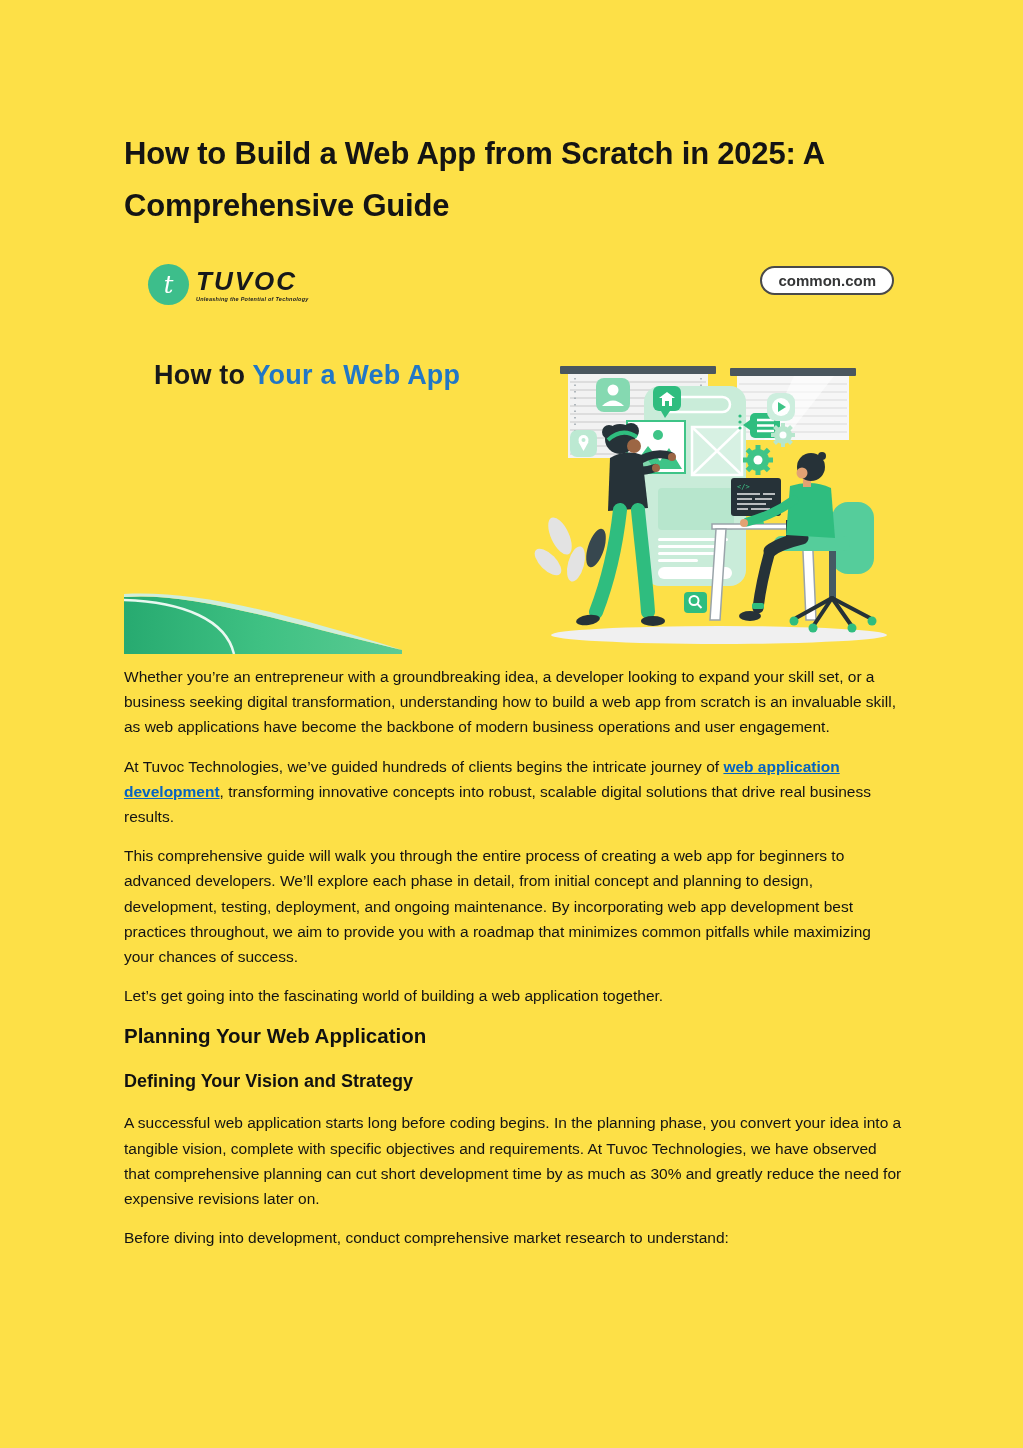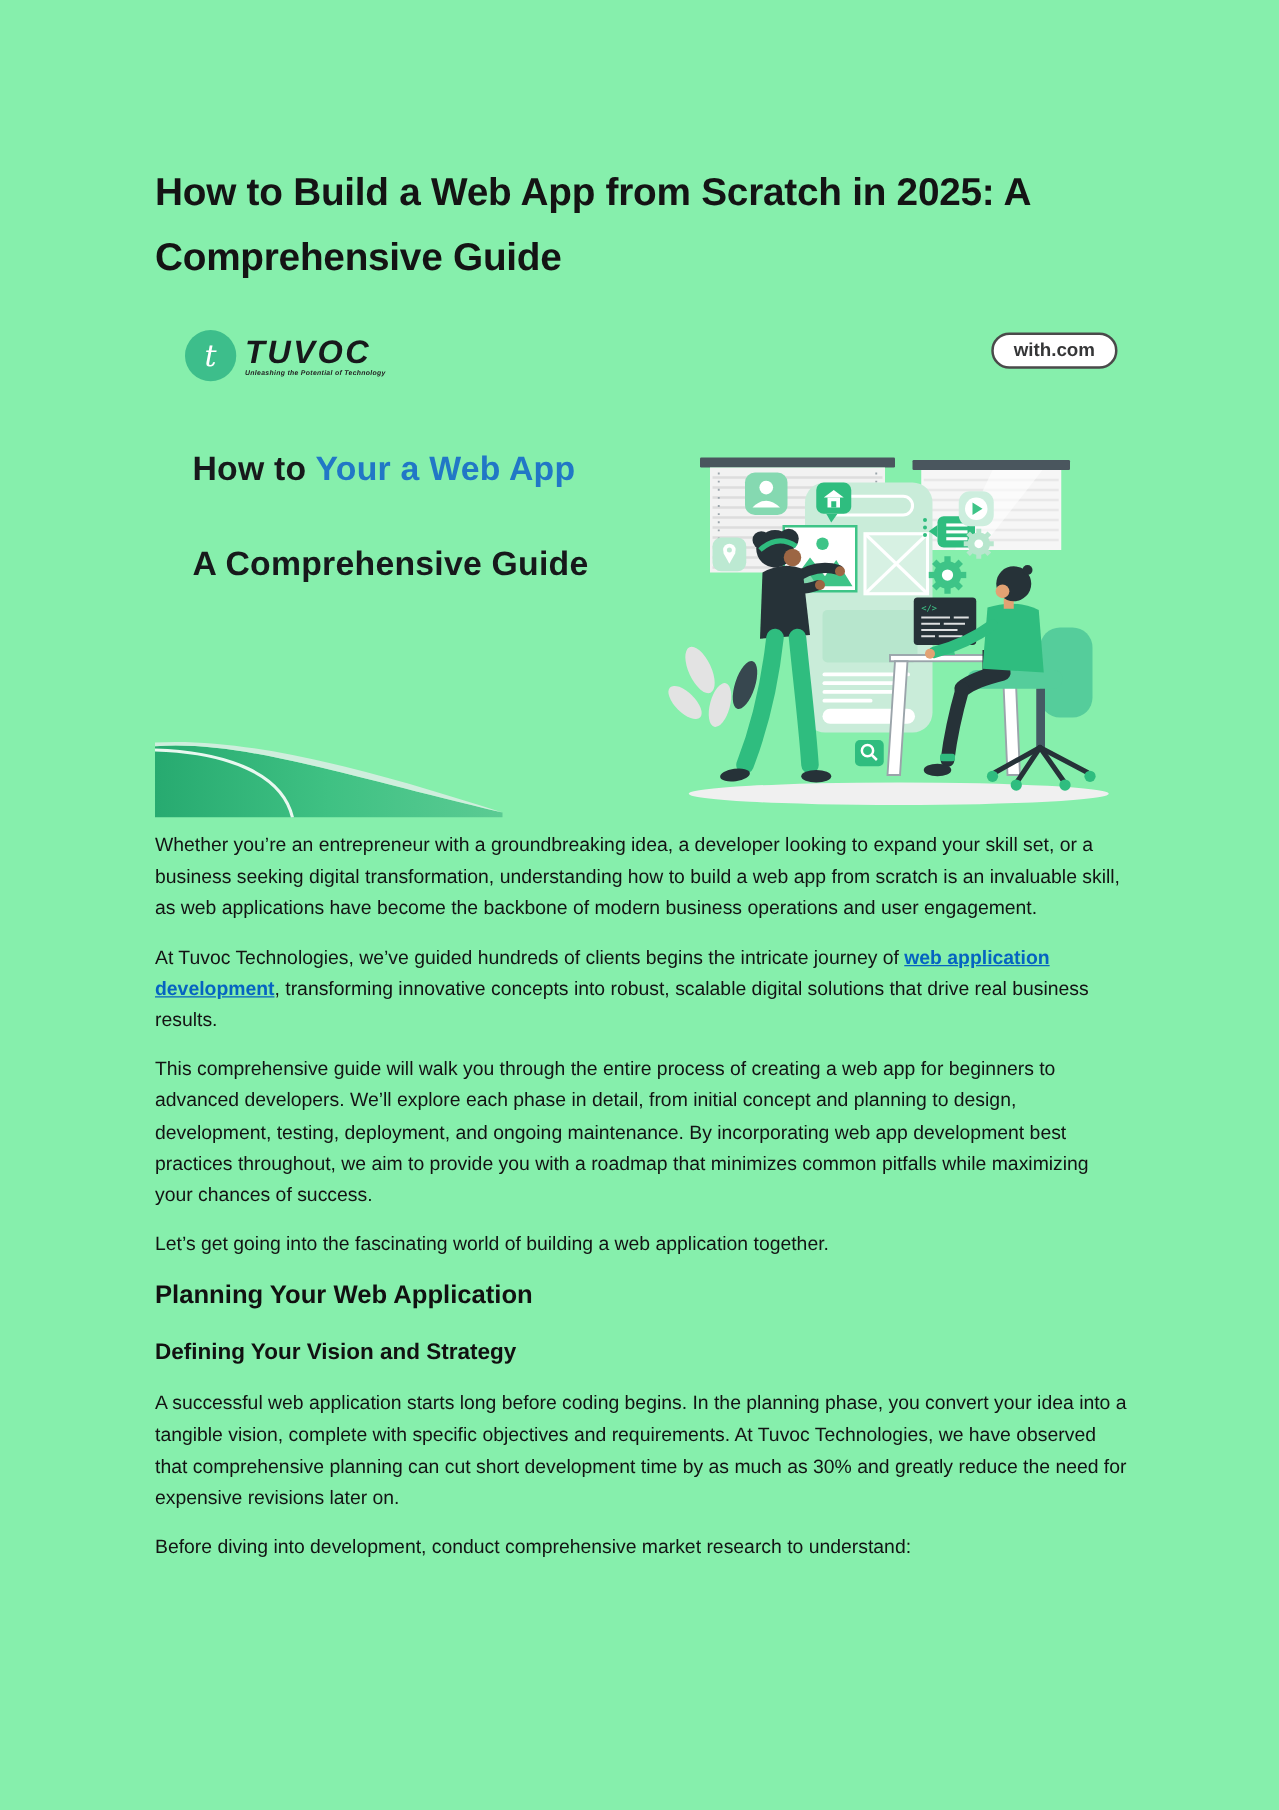--- a/index.html
+++ b/index.html
@@ -1,19 +1,19 @@
 <!DOCTYPE html>
 <html><head>
 <meta charset="utf-8">
 <style>
   * { margin:0; padding:0; box-sizing:border-box; }
   html,body { background:#ffffff; }
   body { font-family:"Liberation Sans", sans-serif; }
   .page {
-    position:relative; width:1023px; height:1448px; background:#86efac;
+    position:relative; width:1023px; height:1448px; background:#fde047;
     overflow:hidden; margin:0 auto;
   }
   
   .doc-title {
     position:absolute; left:124px; top:128px; width:760px;
     font-size:31px; line-height:52px; font-weight:700; color:#141414;
     letter-spacing:-0.2px;
   }
   
   .banner { position:absolute; left:124px; top:250px; width:776px; height:406px; }
@@ -58,26 +58,25 @@
   <div class="banner">
 
     <div class="logo">
       <div class="logo-circle">t</div>
       <div class="logo-textblock">
         <div class="logo-word">TUVOC</div>
         <div class="logo-tagline">Unleashing the Potential of Technology</div>
       </div>
     </div>
 
-    <div class="site-badge">with.com</div>
+    <div class="site-badge">common.com</div>
 
     <div class="banner-headline">
       <span>How to </span><span class="hl-blue">Your a Web App</span><br>
       <br>
-      <span>A Comprehensive Guide</span>
     </div>
 
     <svg class="illustration" viewBox="0 0 362 322" xmlns="http://www.w3.org/2000/svg">
 
       <ellipse cx="185" cy="299" rx="168" ry="9" fill="#f0f0f0"></ellipse>
 
       <g>
         <rect x="26" y="30" width="156" height="8" rx="1" fill="#4a565e"></rect>
         <rect x="34" y="38" width="140" height="84" fill="#f2f2f2"></rect>
         <g stroke="#dddddd" stroke-width="2">

